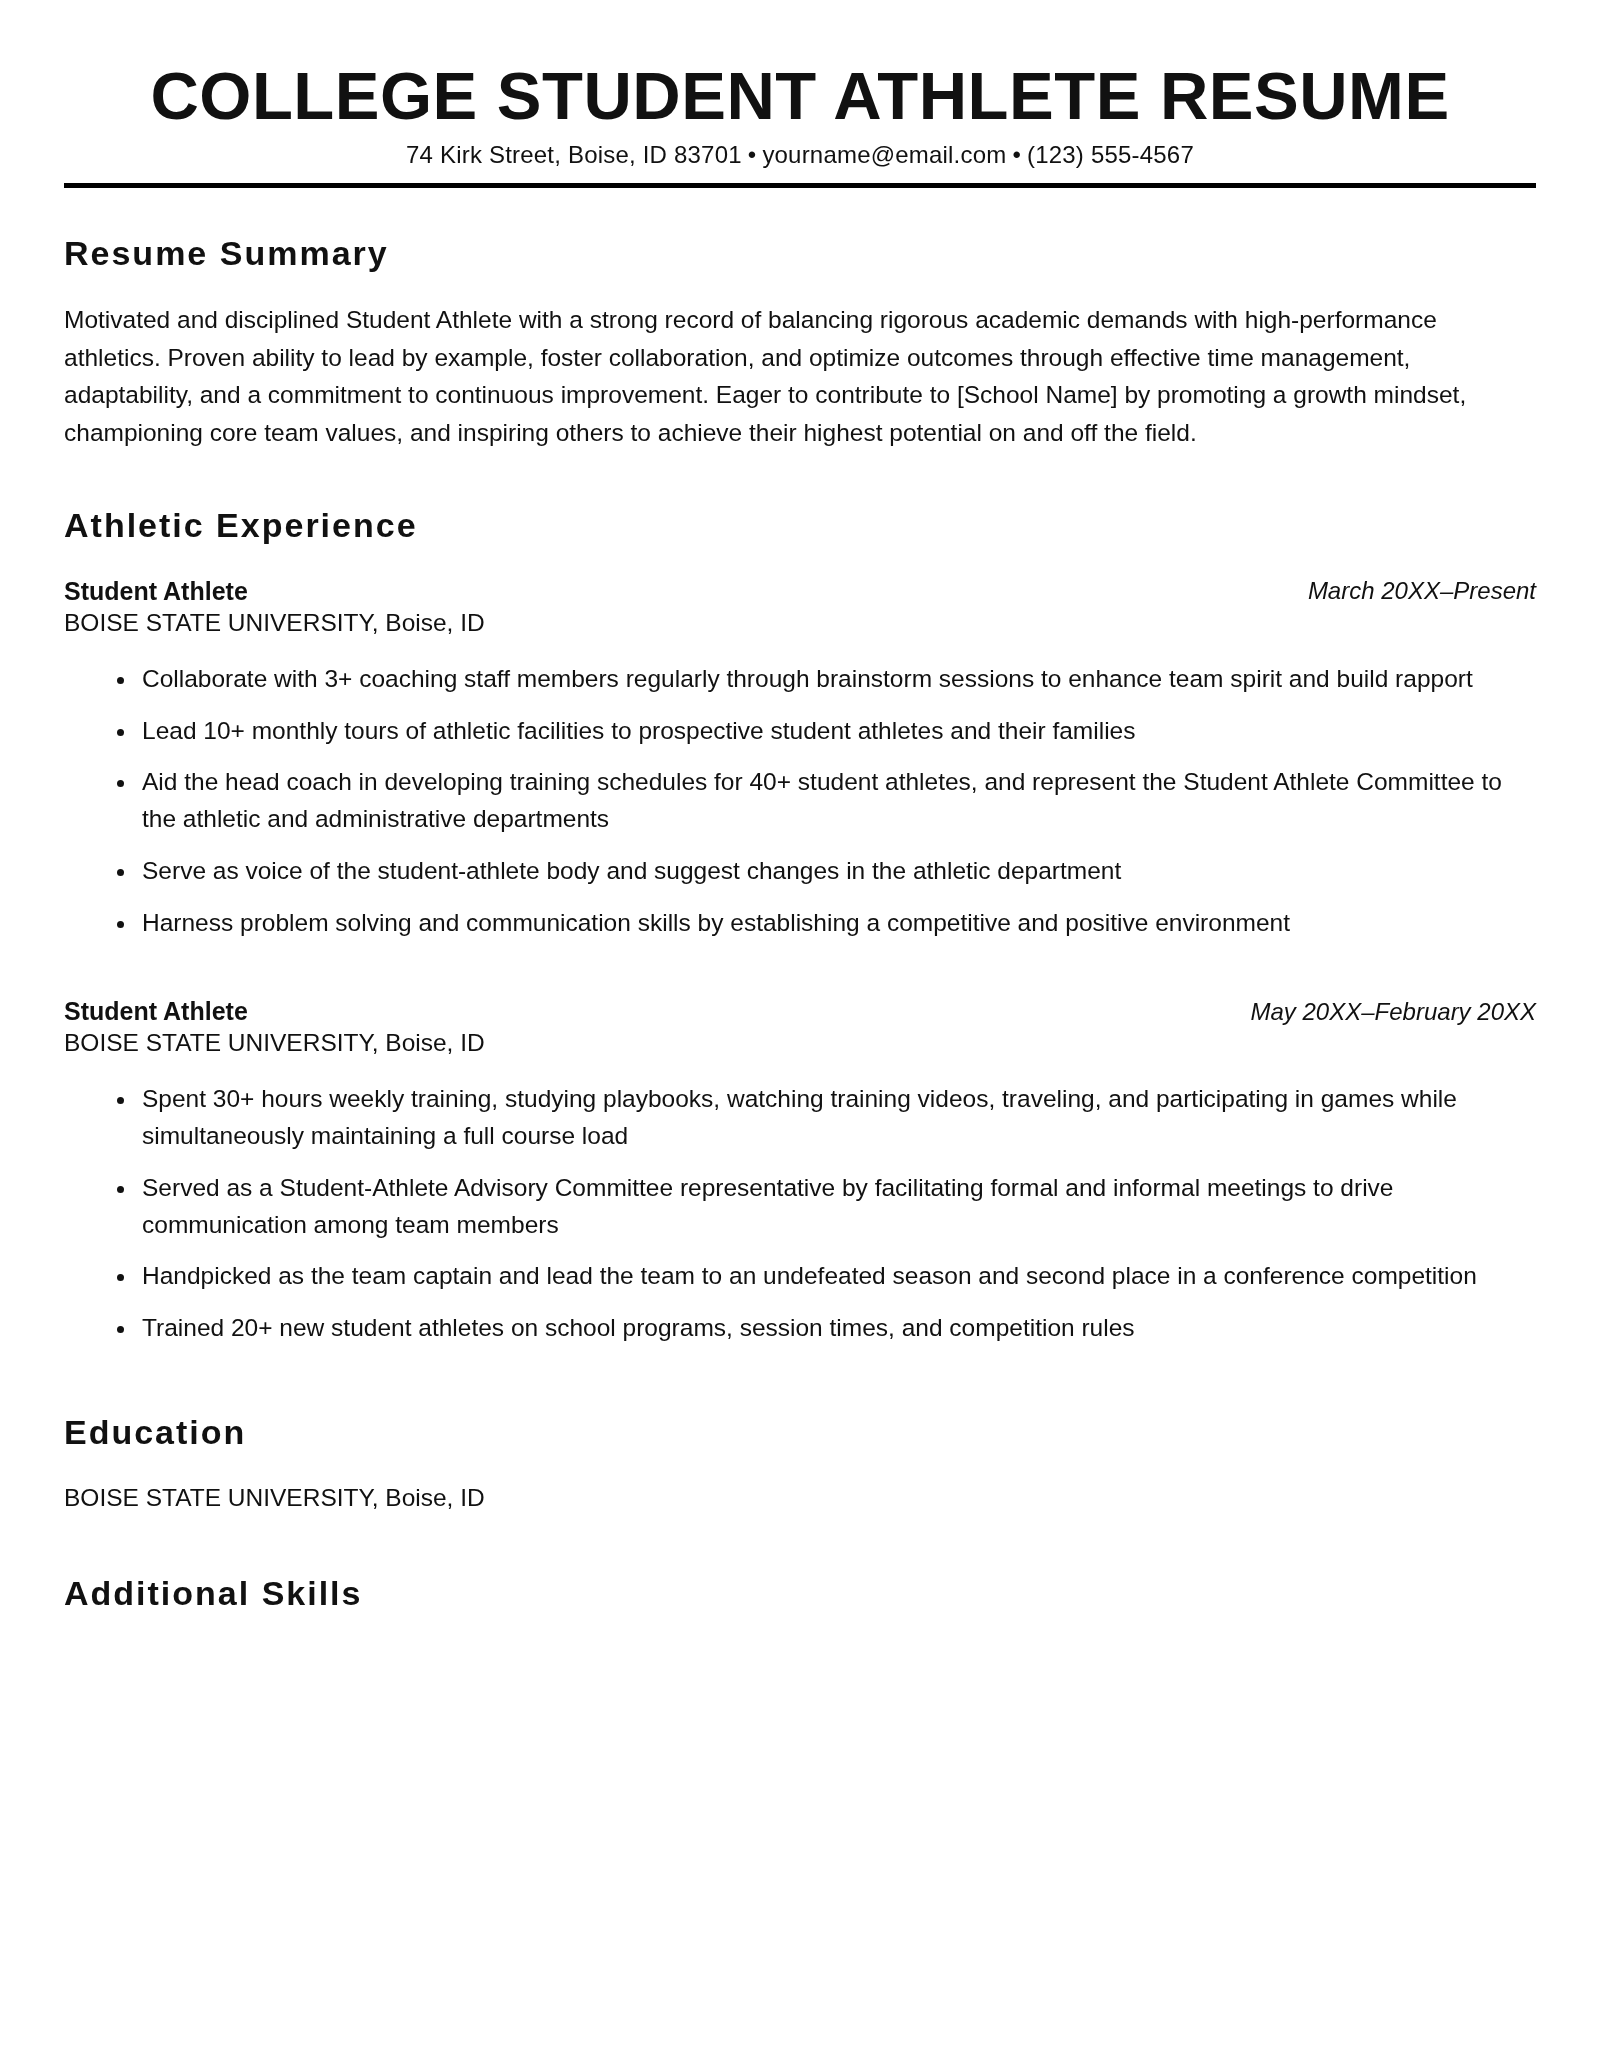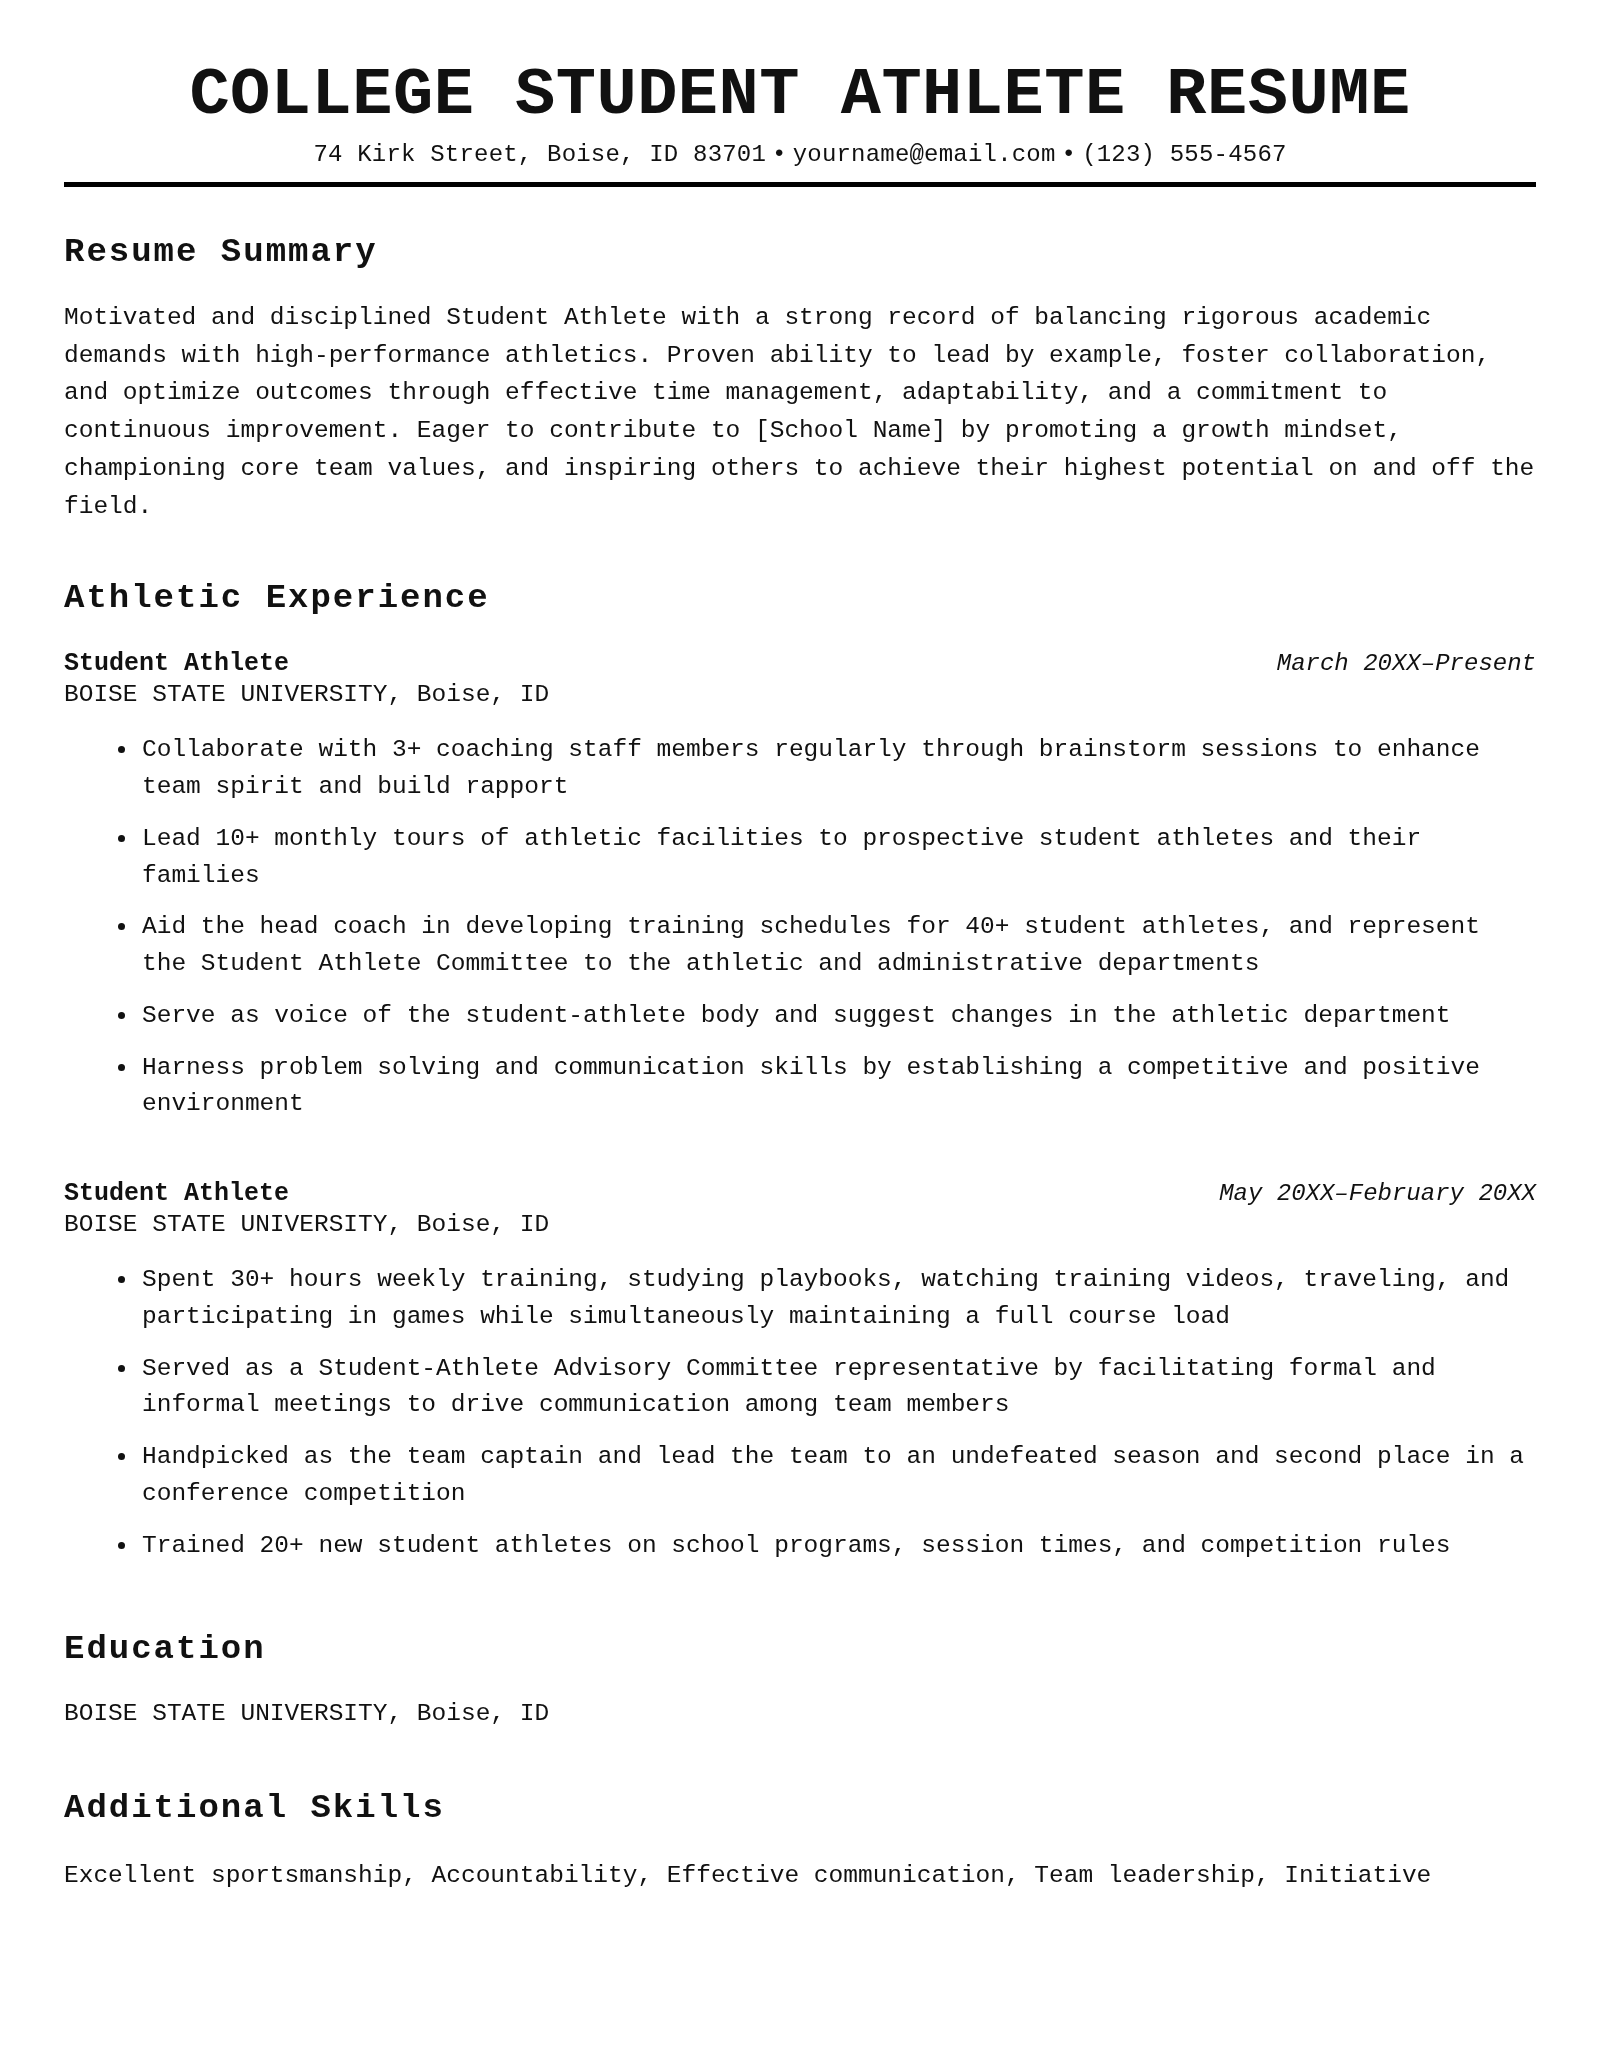--- a/index.html
+++ b/index.html
@@ -2,21 +2,21 @@
 <html><head>
 <meta charset="utf-8">
 <style>
   * { margin:0; padding:0; box-sizing:border-box; }
   html, body { background:#ffffff; }
   .page {
     width:1600px;
     height:2071px;
     background:#ffffff;
     color:#111111;
-    font-family:Liberation Mono, monospace;
+    font-family:Liberation Sans, sans-serif;
     padding:58px 64px 0 64px;
     overflow:hidden;
   }
   .doc-header { text-align:center; }
   .doc-title {
     font-size:67px;
     font-weight:bold;
     letter-spacing:0.5px;
     line-height:1.12;
   }
@@ -143,16 +143,15 @@
 
   <section>
     <h2 class="sec-heading education">Education</h2>
     <div class="edu-block">
       <div class="org-text">BOISE STATE UNIVERSITY, Boise, ID</div>
     </div>
   </section>
 
   <section>
     <h2 class="sec-heading skills">Additional Skills</h2>
-    <p class="body-text skills-text">Excellent sportsmanship, Accountability, Effective communication, Team leadership, Initiative</p>
   </section>
 
 </div>
 
 </body></html>

